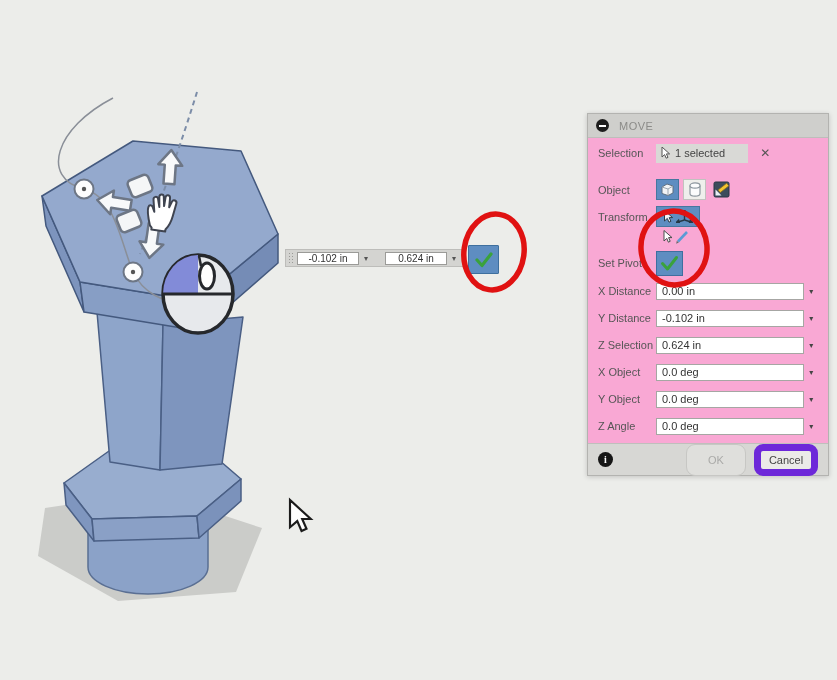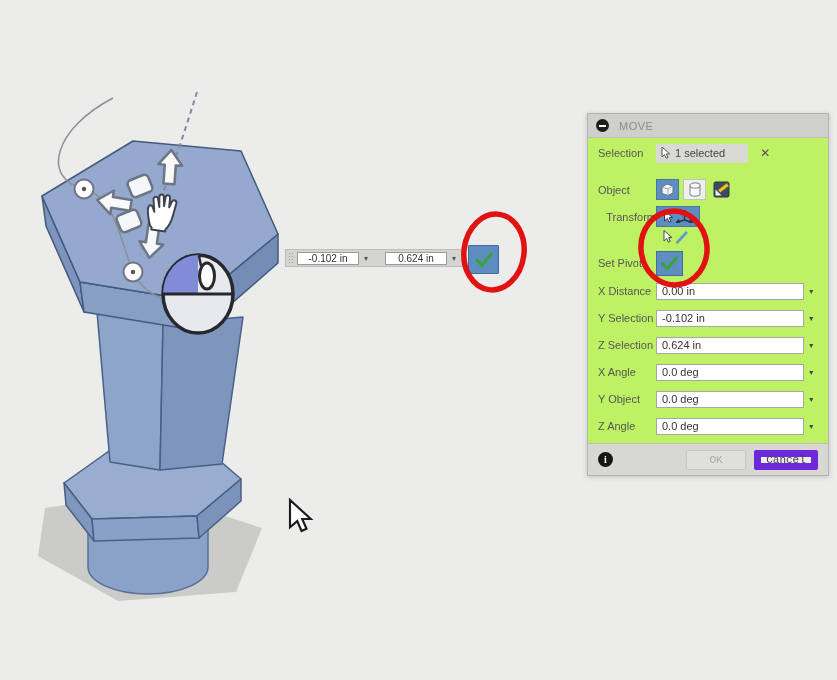--- a/index.html
+++ b/index.html
@@ -20,61 +20,61 @@
   .mini-field { width:62px; height:13px; background:#fff; border:1px solid #9b9b98;
     font-size:10px; color:#333; text-align:center; line-height:11px; }
   .mini-arrow { width:14px; font-size:8px; color:#555; text-align:center; }
   .gap10 { width:12px; }
   .check-btn { position:absolute; left:468px; top:245px; width:31px; height:29px; z-index:6;
     background:#5e8dc1; border:1px solid #3e6f9e; border-radius:1px;
     display:flex; align-items:center; justify-content:center; }
 
   
   .dialog { position:absolute; left:587px; top:113px; width:242px; height:363px; z-index:5;
-    background:#bef264; border:1px solid #b3b3b0; box-shadow:0 1px 5px rgba(0,0,0,.18);
+    background:#f9a8d4; border:1px solid #b3b3b0; box-shadow:0 1px 5px rgba(0,0,0,.18);
     font-size:11px; color:#555; }
   .dlg-header { height:24px; background:#cfcfcc; display:flex; align-items:center;
     padding-left:8px; border-bottom:1px solid #bebebb; }
   .collapse-ic { width:13px; height:13px; border-radius:50%; background:#1d1d1d;
     position:relative; }
   .collapse-ic::after { content:""; position:absolute; left:3px; top:5.5px;
     width:7px; height:2px; background:#fff; }
   .dlg-title { margin-left:10px; color:#8b8b88; letter-spacing:.5px; font-size:11px; }
   .dlg-body { padding:5px 10px 0 10px; }
   .row { display:flex; align-items:center; }
   .lbl { width:58px; flex:none; color:#565656; }
   .row-selection { height:20px; margin-bottom:16px; }
   .sel-box { background:#d9d9d6; height:19px; display:flex; align-items:center;
     padding:0 23px 0 5px; gap:4px; color:#444; }
   .sel-close { margin-left:12px; color:#555; font-size:12px; cursor:default; }
   .row-object { height:21px; margin-bottom:6px; gap:0; }
   .obj-btn { width:23px; height:21px; display:flex; align-items:center; justify-content:center;
     margin-right:4px; border:1px solid transparent; }
   .obj-btn.sel { background:#5e8dc1; border-color:#46779f; }
   .obj-btn.plain { background:#efefec; border-color:#c2c2bf; }
-  .row-transform { height:21px; margin-bottom:3px;text-align:right; }
+  .row-transform { height:21px; margin-bottom:3px; }
   .tr-btn { width:44px; height:21px; background:#5e8dc1; border:1px solid #46779f;
     display:flex; align-items:center; justify-content:center; gap:2px; }
   .row-pivoticons { height:16px; margin-bottom:4px; }
   .row-pivoticons .spacer { width:62px; }
   .row-setpivot { height:26px; margin-bottom:6px; }
   .pivot-btn { width:27px; height:25px; background:#5e8dc1; border:1px solid #3f6f9f;
     display:flex; align-items:center; justify-content:center; }
   .row-field { height:18px; margin-bottom:9px; }
   .field-box { width:152px; height:17px; background:#fff; border:1px solid #a6a6a3;
     font-size:11px; color:#333; line-height:15px; padding-left:5px; }
   .dd-arrow { width:14px; text-align:center; font-size:8px; color:#444; }
   .dlg-footer { position:absolute; left:0; right:0; bottom:0; height:32px;
     background:#d7d7d4; border-top:1px solid #bfbfbc; display:flex; align-items:center;
     padding:0 10px; }
   .info-ic { width:15px; height:15px; border-radius:50%; background:#161616; color:#fff;
     font-size:10px; font-weight:bold; display:flex; align-items:center; justify-content:center;
     font-family:"Liberation Serif", serif; }
-  .btn { height:20px; border-radius:2px; font-size:11px; display:flex; align-items:center;
-    justify-content:center;font-family:Liberation Mono, monospace; }
+  .btn { height:32px; border-radius:9px; font-size:11px; display:flex; align-items:center;
+    justify-content:center; }
   .btn-ok { width:60px; margin-left:auto; background:#dfdfdc; border:1px solid #c7c7c4; color:#aaaaa8; }
   .btn-cancel { width:64px; margin-left:8px; background:#ebebe8; border:7px solid #6d28d9; color:#444; }
 
   
   #annotations { position:absolute; left:0; top:0; z-index:10; pointer-events:none; }
 </style>
 </head>
 <body>
 
 <div id="screen">
@@ -237,31 +237,31 @@
           </svg>
         </div>
       </div>
 
       <div class="row row-field">
         <span class="lbl">X Distance</span>
         <div class="field-box">0.00 in</div>
         <span class="dd-arrow">▾</span>
       </div>
       <div class="row row-field">
-        <span class="lbl">Y Selection</span>
+        <span class="lbl">Y Distance</span>
         <div class="field-box">-0.102 in</div>
         <span class="dd-arrow">▾</span>
       </div>
       <div class="row row-field">
         <span class="lbl">Z Selection</span>
         <div class="field-box">0.624 in</div>
         <span class="dd-arrow">▾</span>
       </div>
       <div class="row row-field">
-        <span class="lbl">X Angle</span>
+        <span class="lbl">X Object</span>
         <div class="field-box">0.0 deg</div>
         <span class="dd-arrow">▾</span>
       </div>
       <div class="row row-field">
         <span class="lbl">Y Object</span>
         <div class="field-box">0.0 deg</div>
         <span class="dd-arrow">▾</span>
       </div>
       <div class="row row-field">
         <span class="lbl">Z Angle</span>

